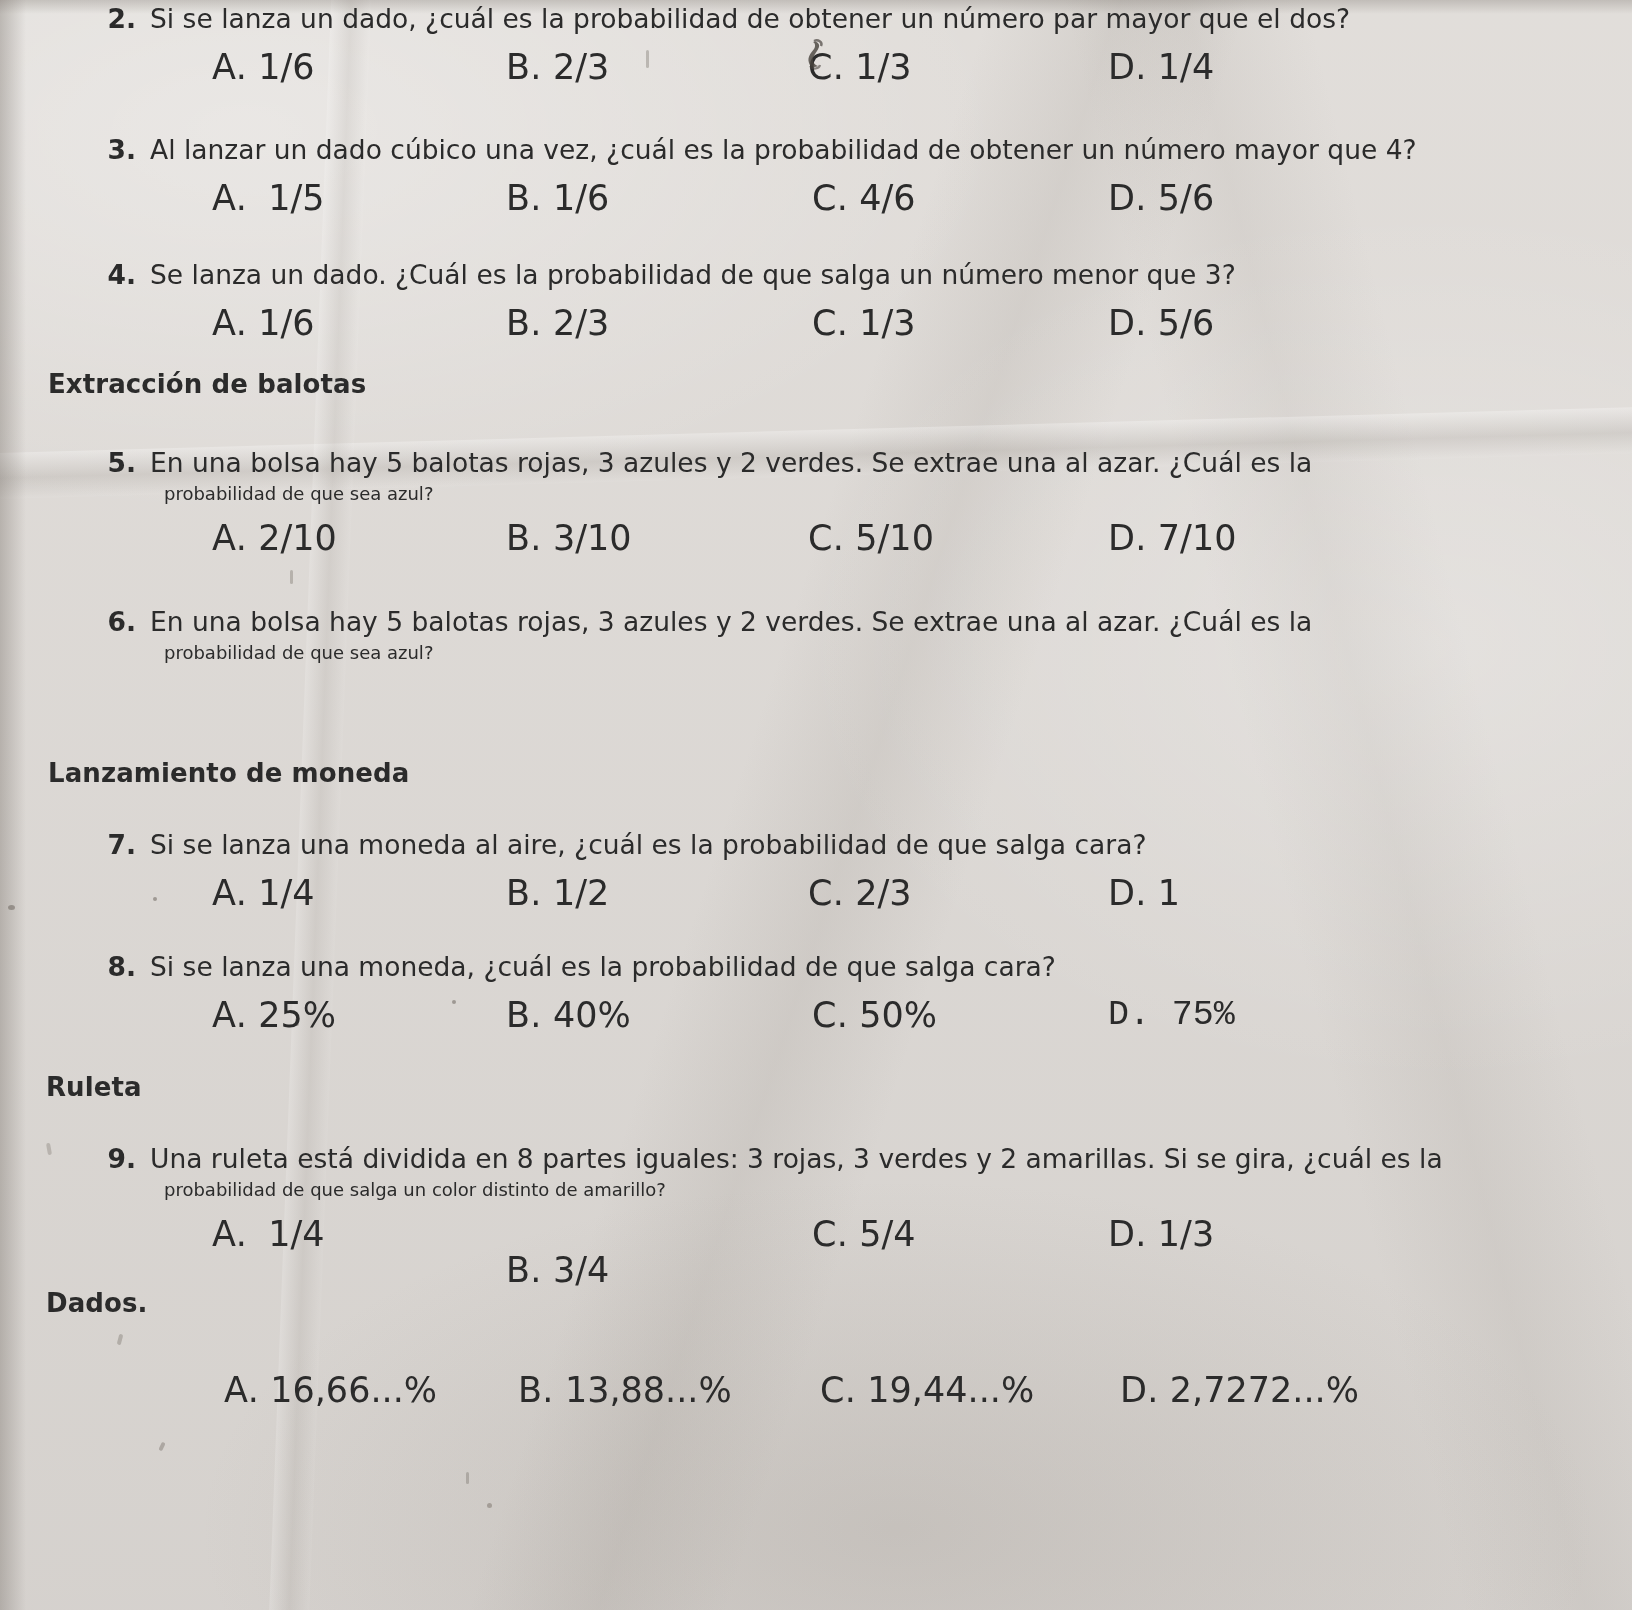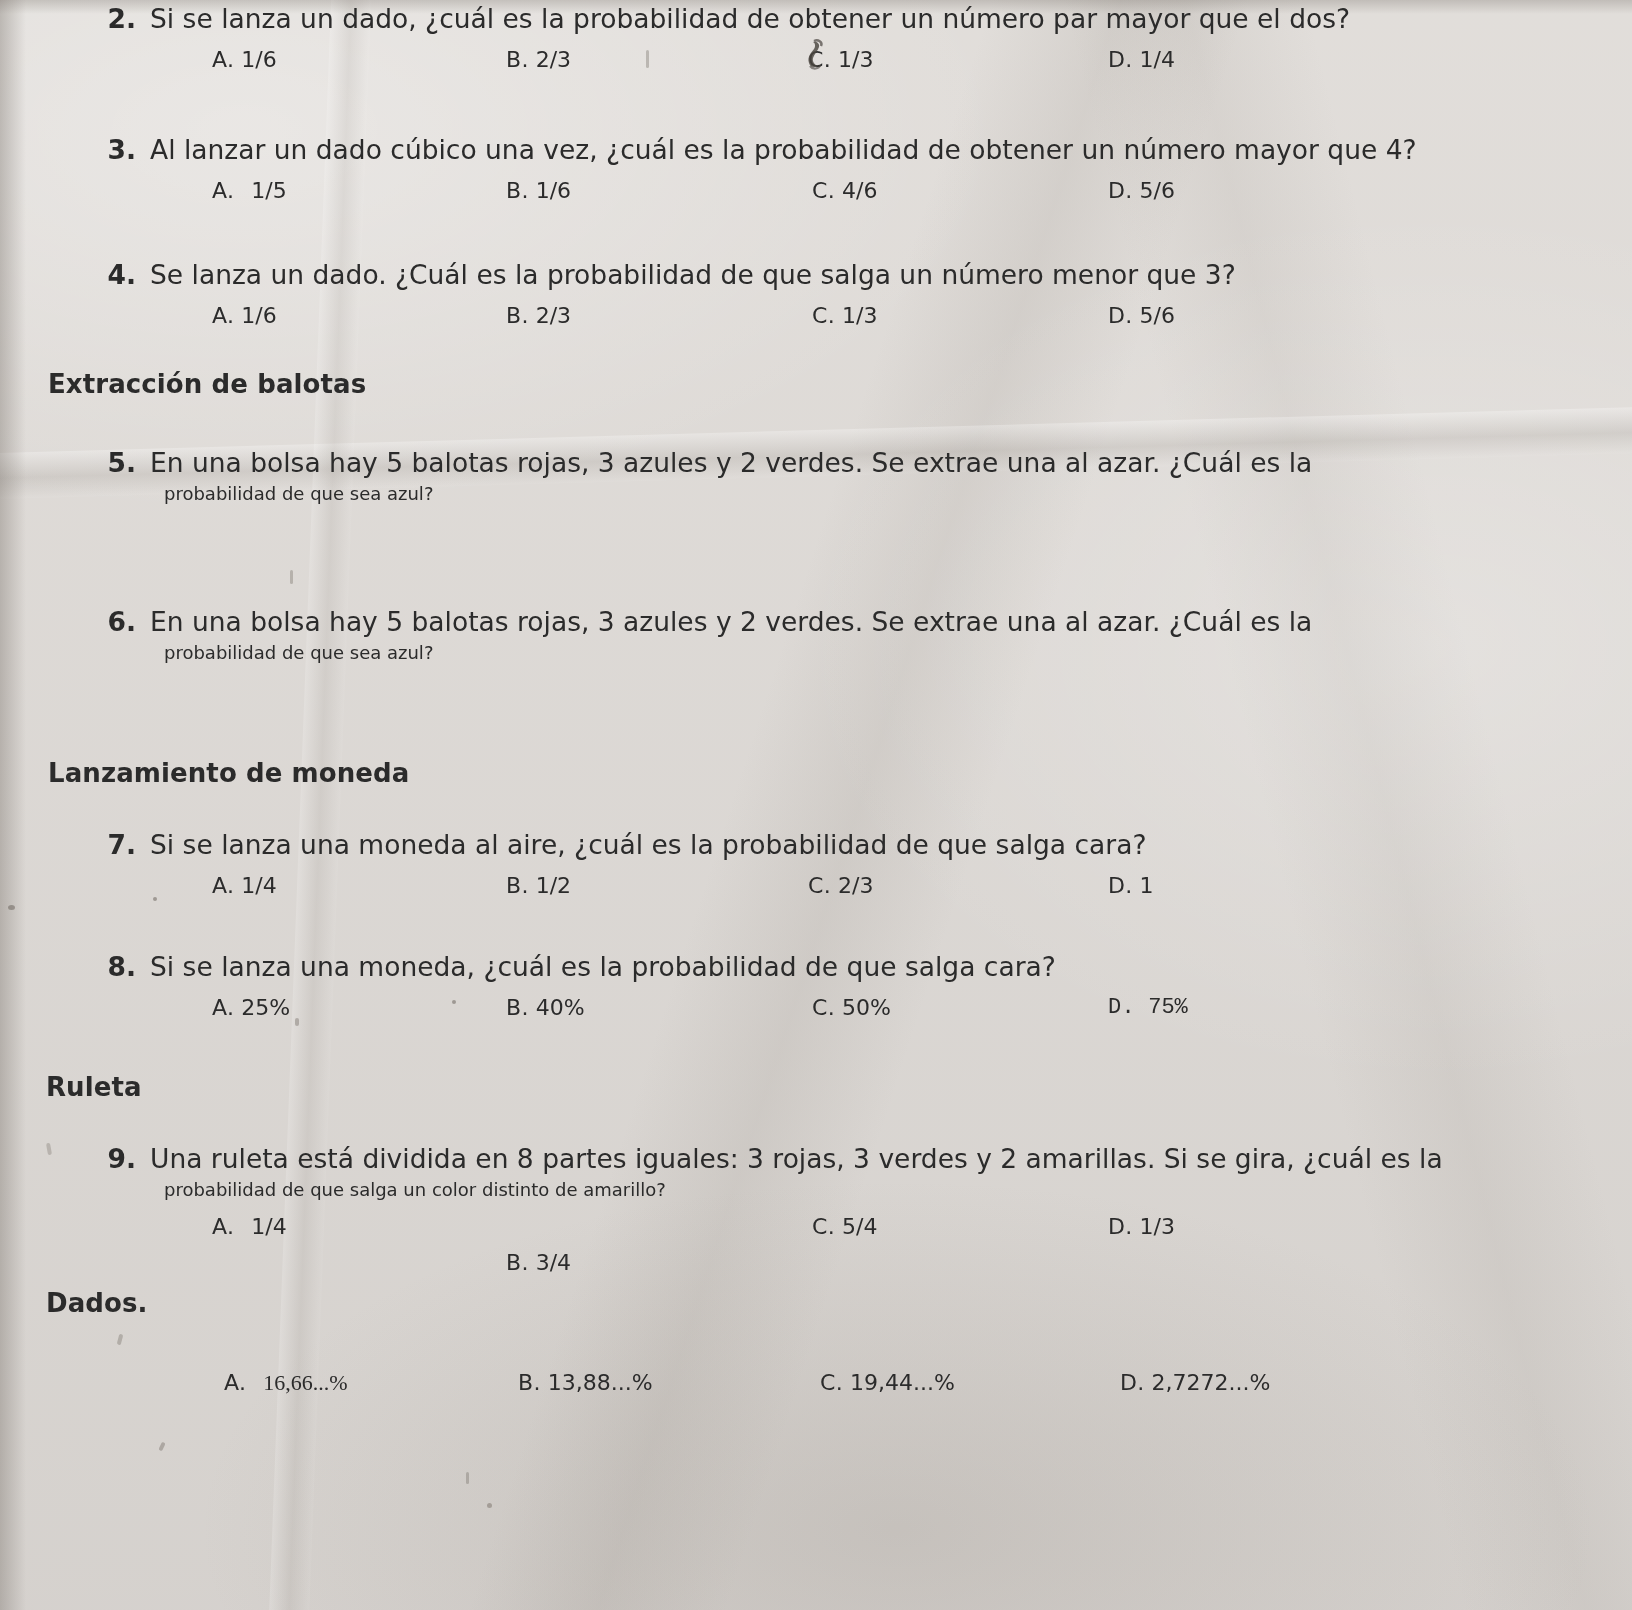--- a/index.html
+++ b/index.html
@@ -100,21 +100,21 @@
   }
   .opts {
     position: relative;
     margin-left: 68px;
     margin-top: 12px;
     height: 36px;
   }
   .opt {
     position: absolute;
     top: 0;
-    font-size: 22px;
+    font-size: 35px;
     white-space: nowrap;
     font-weight: 400;
   }
   .opt .lbl { letter-spacing: 0.3px; }
 
   
   .scribble {
     position: absolute;
     left: -6px;
     top: -10px;
@@ -235,20 +235,38 @@
     </div>
 
     <div class="section-heading" style="left:48px; top:369px;">Extracción de balotas</div>
 
     <div class="q-block" style="left:96px; top:446px;">
       <div class="q-line">
         <span class="q-num">5.</span>
         <span class="q-text">En una bolsa hay 5 balotas rojas, 3 azules y 2 verdes. Se extrae una al azar. ¿Cuál es la</span>
       </div>
       <div class="q-text2">probabilidad de que sea azul?</div>
+      <div class="opts">
+        <span class="opt" style="left:48px;">
+          <span class="lbl">A.</span>
+          <span>2/10</span>
+        </span>
+        <span class="opt" style="left:342px;">
+          <span class="lbl">B.</span>
+          <span>3/10</span>
+        </span>
+        <span class="opt" style="left:644px;">
+          <span class="lbl">C.</span>
+          <span>5/10</span>
+        </span>
+        <span class="opt" style="left:944px;">
+          <span class="lbl">D.</span>
+          <span>7/10</span>
+        </span>
+      </div>
     </div>
 
     <div class="q-block" style="left:96px; top:605px;">
       <div class="q-line">
         <span class="q-num">6.</span>
         <span class="q-text">En una bolsa hay 5 balotas rojas, 3 azules y 2 verdes. Se extrae una al azar. ¿Cuál es la</span>
       </div>
       <div class="q-text2">probabilidad de que sea azul?</div>
     </div>
 
@@ -332,21 +350,21 @@
         </span>
       </div>
     </div>
 
     <div class="section-heading" style="left:46px; top:1288px;">Dados.</div>
 
     <div class="q-block" style="left:96px; top:1358px;">
       <div class="opts">
         <span class="opt" style="left:60px;">
           <span class="lbl">A.</span>
-          <span style="margin-left:10px;font-family:Liberation Serif, serif;">16,66...%</span>
+          <span style="">16,66...%</span>
         </span>
         <span class="opt" style="left:354px;">
           <span class="lbl">B.</span>
           <span>13,88...%</span>
         </span>
         <span class="opt" style="left:656px;">
           <span class="lbl">C.</span>
           <span>19,44...%</span>
         </span>
         <span class="opt" style="left:956px;">

